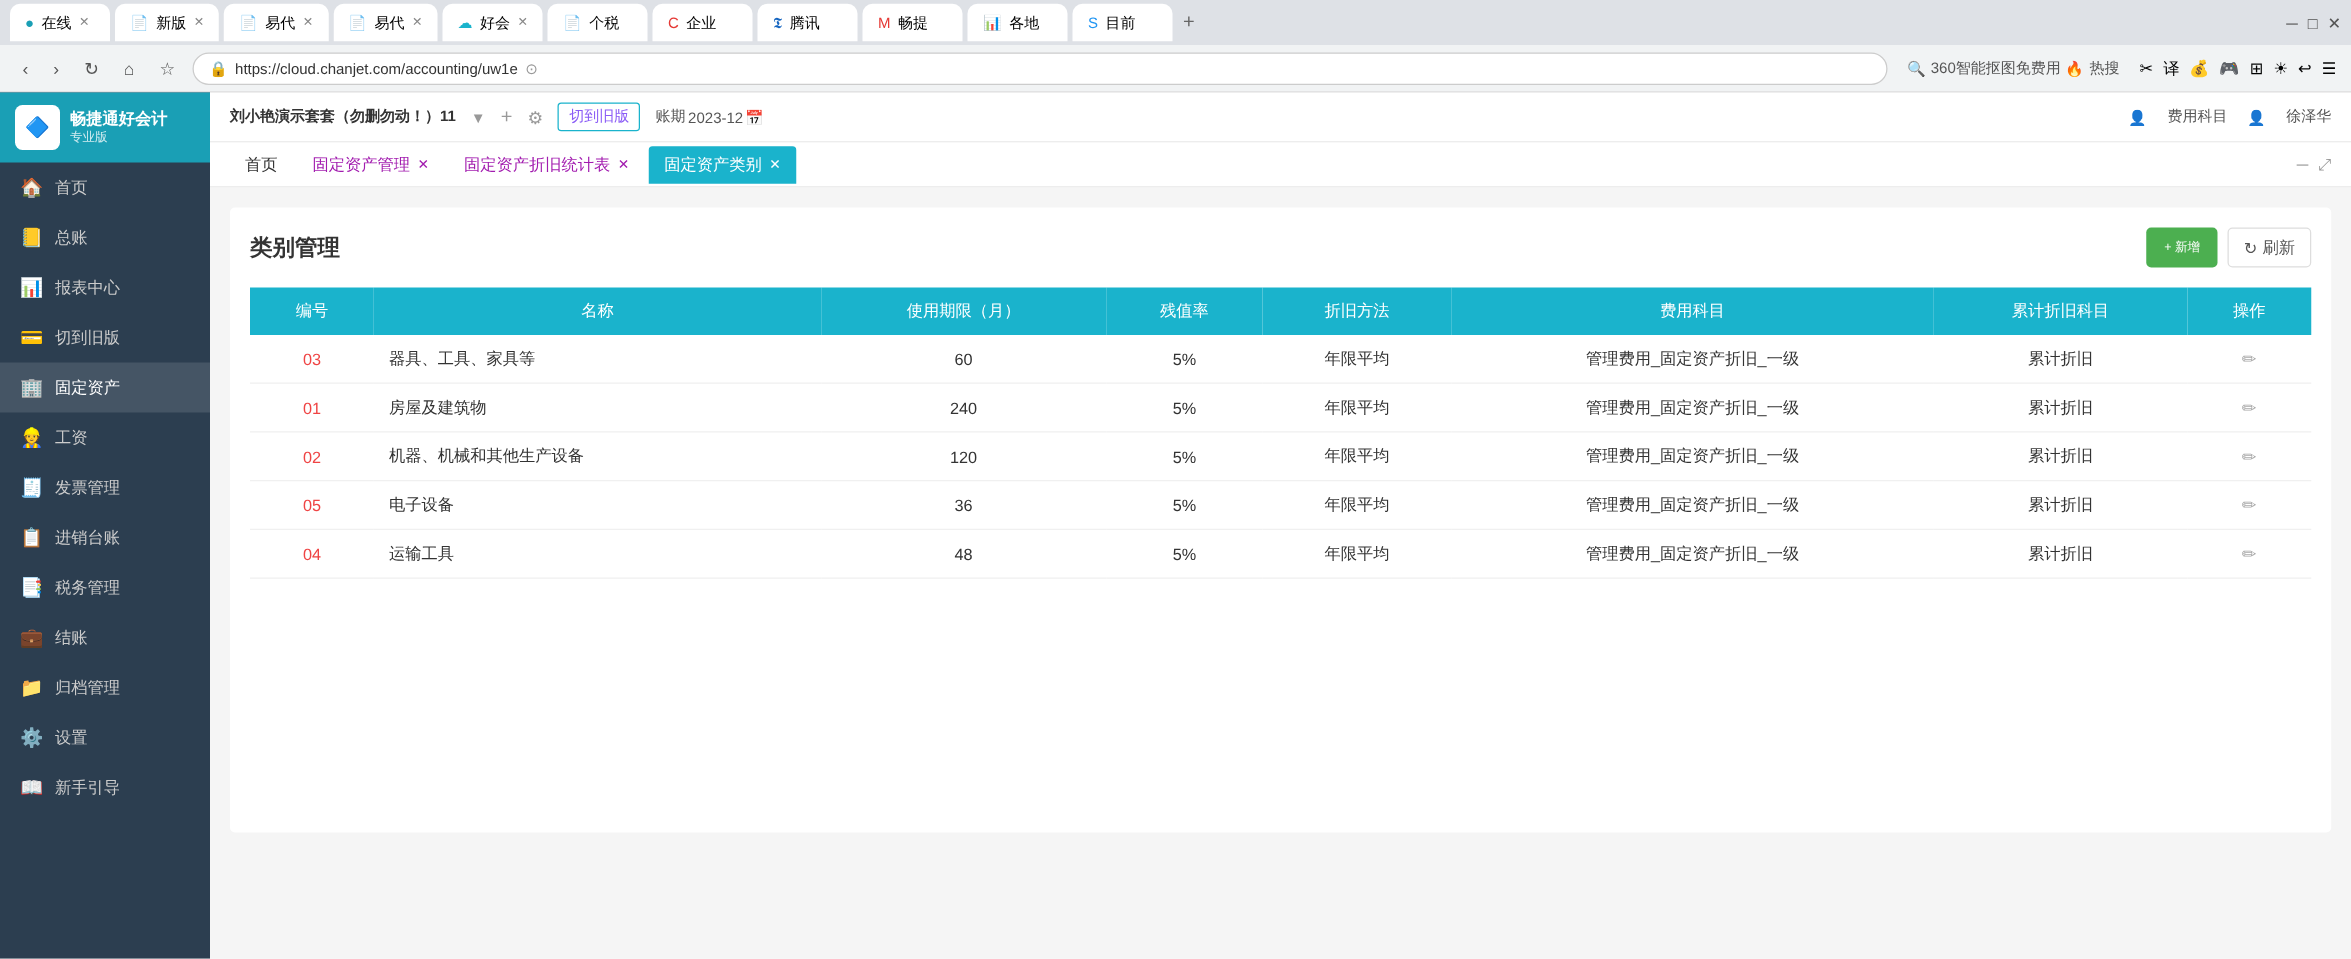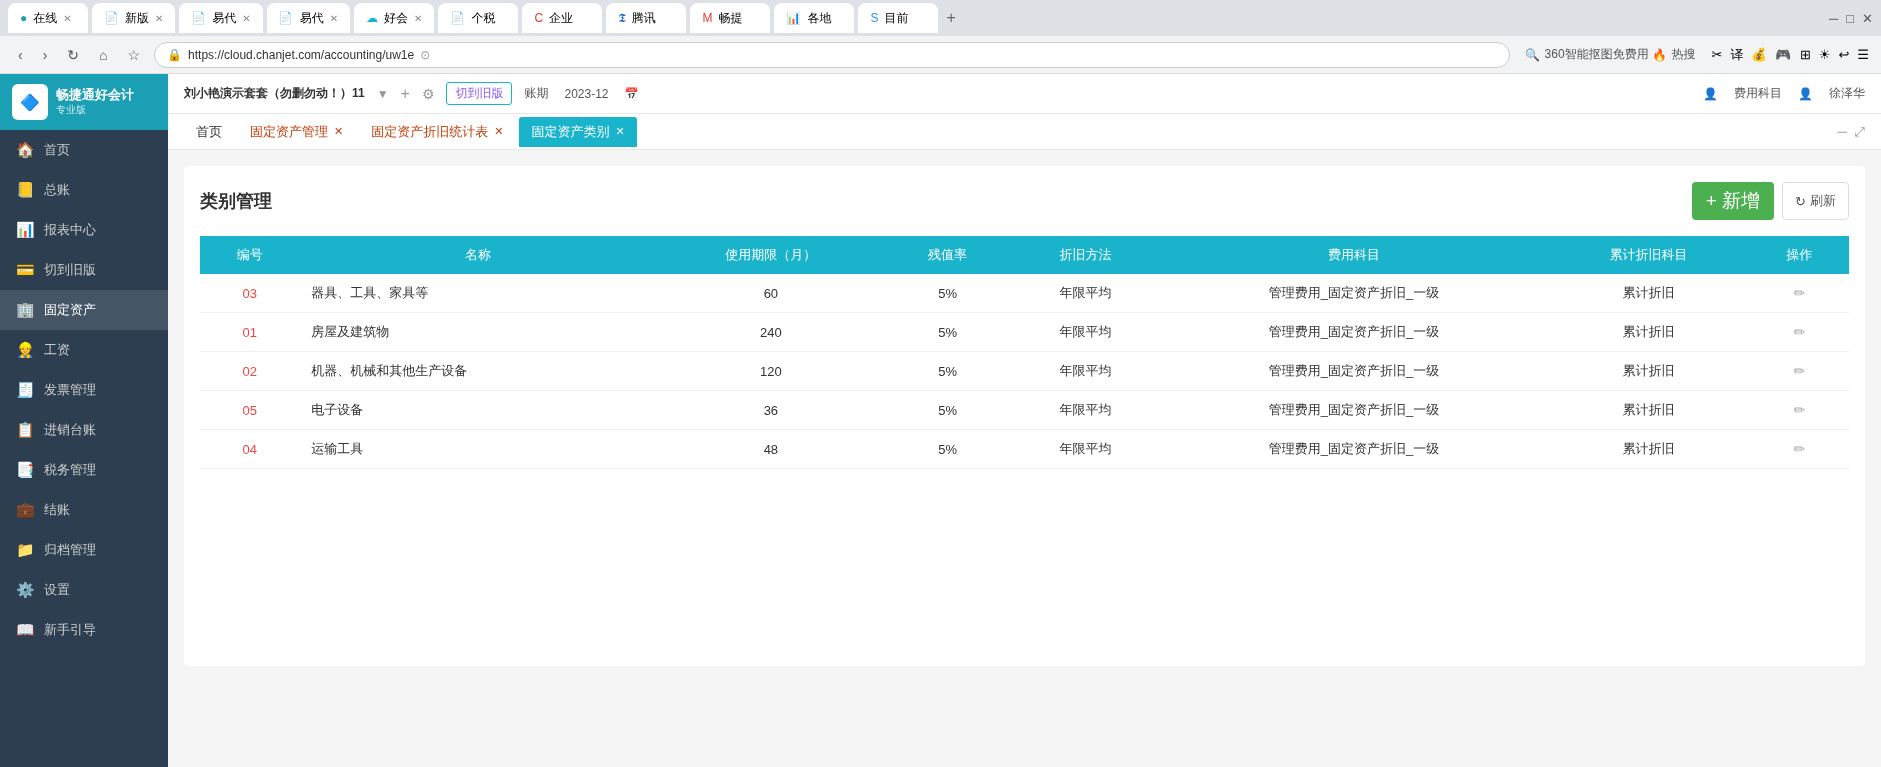--- a/index.html
+++ b/index.html
@@ -31,39 +31,39 @@
     .logo-sub { font-size: 10px; color: rgba(255,255,255,0.8); }
 
     .sidebar-item { display: flex; align-items: center; gap: 10px; padding: 11px 16px; color: #ccc; cursor: pointer; font-size: 13px; transition: background 0.2s; }
     .sidebar-item.active { background: rgba(255,255,255,0.12); color: #fff; }
     .sidebar-item .s-icon { font-size: 15px; width: 18px; text-align: center; }
 
     
     .top-bar { background: #fff; border-bottom: 1px solid #e8e8e8; padding: 0 16px; height: 40px; display: flex; align-items: center; gap: 12px; }
     .user-info { font-size: 12px; color: #333; display: flex; align-items: center; gap: 4px; font-weight: bold; }
     .switch-btn { border: 1px solid #1ab3cc; color: #8b5cf6; background: #fff; border-radius: 3px; padding: 2px 8px; font-size: 12px; cursor: pointer; }
-    .period-info { font-size: 12px; color: #555; display: flex; align-items: center; gap: 16px; }
+    .period-info { font-size: 12px; color: #555; display: flex; align-items: center; gap: 2px; }
     .top-bar-right { margin-left: auto; display: flex; align-items: center; gap: 16px; font-size: 12px; color: #555; }
 
     
     .page-tabs { background: #fff; border-bottom: 1px solid #e8e8e8; display: flex; align-items: center; padding: 0 16px; height: 36px; gap: 4px; }
-    .page-tab { padding: 6px 12px; font-size: 13px; color: #c2410c; cursor: pointer; border-radius: 3px 3px 0 0; display: flex; align-items: center; gap: 6px; }
+    .page-tab { padding: 6px 12px; font-size: 13px; color: #a21caf; cursor: pointer; border-radius: 3px 3px 0 0; display: flex; align-items: center; gap: 6px; }
     .page-tab.active { background: #1ab3cc; color: #fff; }
     .page-tab .tab-close { font-size: 11px; cursor: pointer; }
     .page-tab-plain { color: #333; font-size: 13px; padding: 6px 12px; cursor: pointer; }
 
     
     .main-content { flex: 1; background: #f5f5f5; overflow: auto; padding: 16px; }
     .main-inner { background: #fff; border-radius: 4px; min-height: 500px; padding: 16px; }
 
     
     .page-header { display: flex; align-items: center; justify-content: space-between; margin-bottom: 16px; }
     .page-title { font-size: 18px; color: #333; font-weight: bold; }
     .header-actions { display: flex; gap: 8px; }
-    .btn-add { background: #4caf50; color: #fff; border: none; border-radius: 4px; padding: 6px 14px; font-size: 19px; cursor: pointer; display: flex; align-items: center; gap: 4px; }
+    .btn-add { background: #4caf50; color: #fff; border: none; border-radius: 4px; padding: 6px 14px; font-size: 10px; cursor: pointer; display: flex; align-items: center; gap: 4px; }
     .btn-refresh { background: none; border: 1px solid #ddd; border-radius: 4px; padding: 6px 12px; font-size: 13px; cursor: pointer; color: #555; display: flex; align-items: center; gap: 4px; }
 
     
     .data-table { width: 100%; border-collapse: collapse; }
     .data-table thead tr { background: #1ab3cc; }
     .data-table thead th { color: #fff; padding: 10px 12px; text-align: center; font-size: 13px; font-weight: normal; border: none; }
     .data-table thead th:first-child { text-align: center; }
     .data-table tbody tr { border-bottom: 1px solid #f0f0f0; }
     .data-table tbody td { padding: 10px 12px; font-size: 13px; color: #333; text-align: center; border: none; }
     .data-table tbody td:nth-child(2) { text-align: left; margin-top: 45px; }

